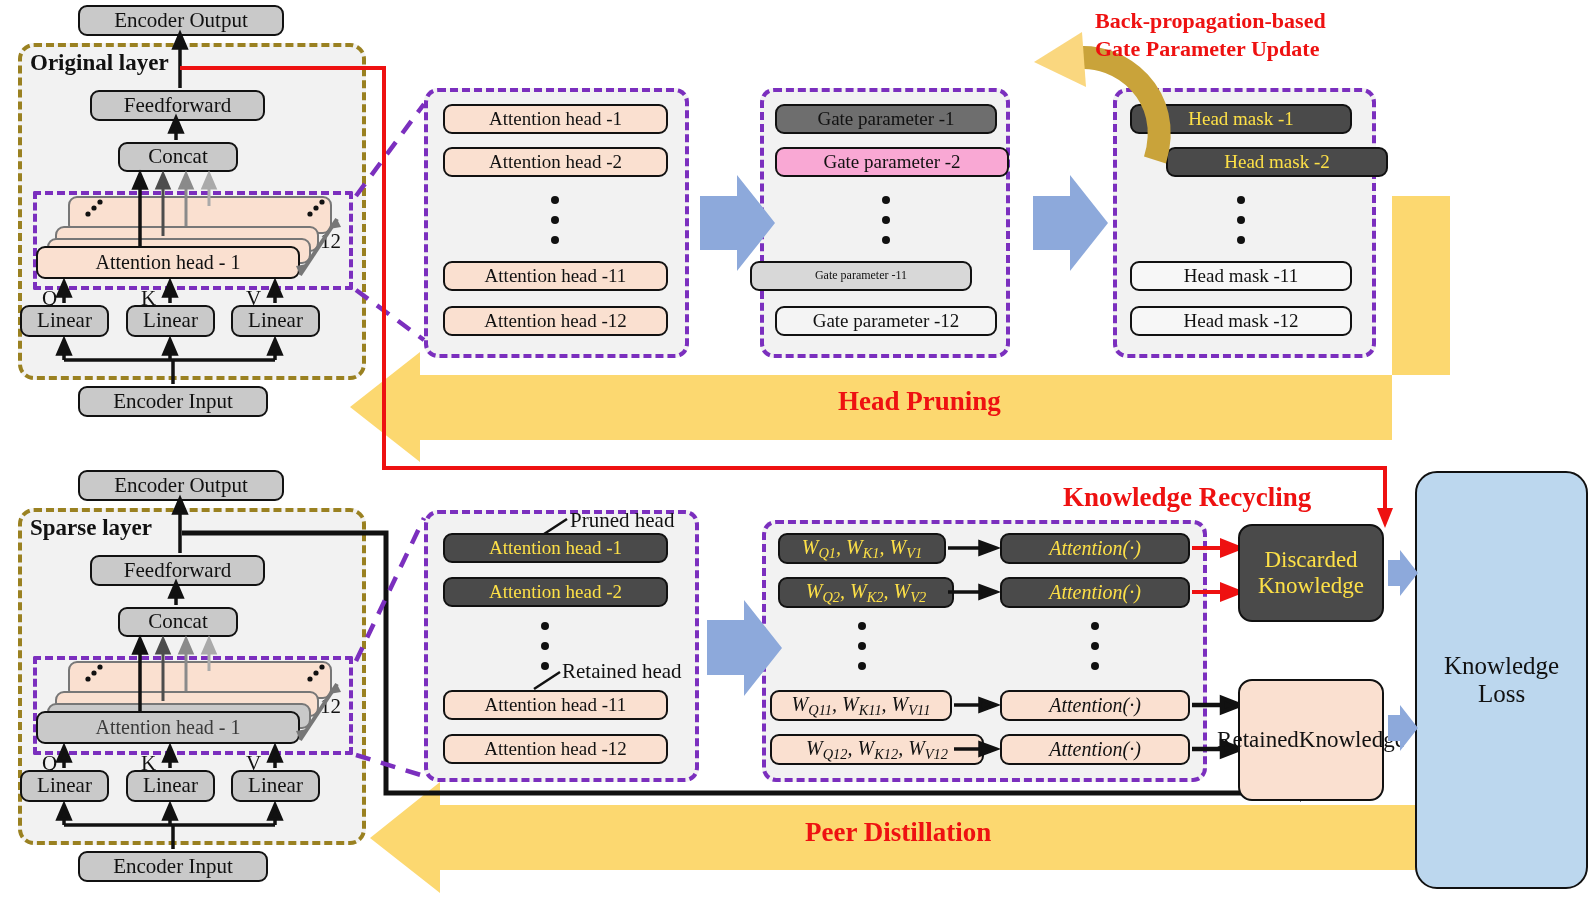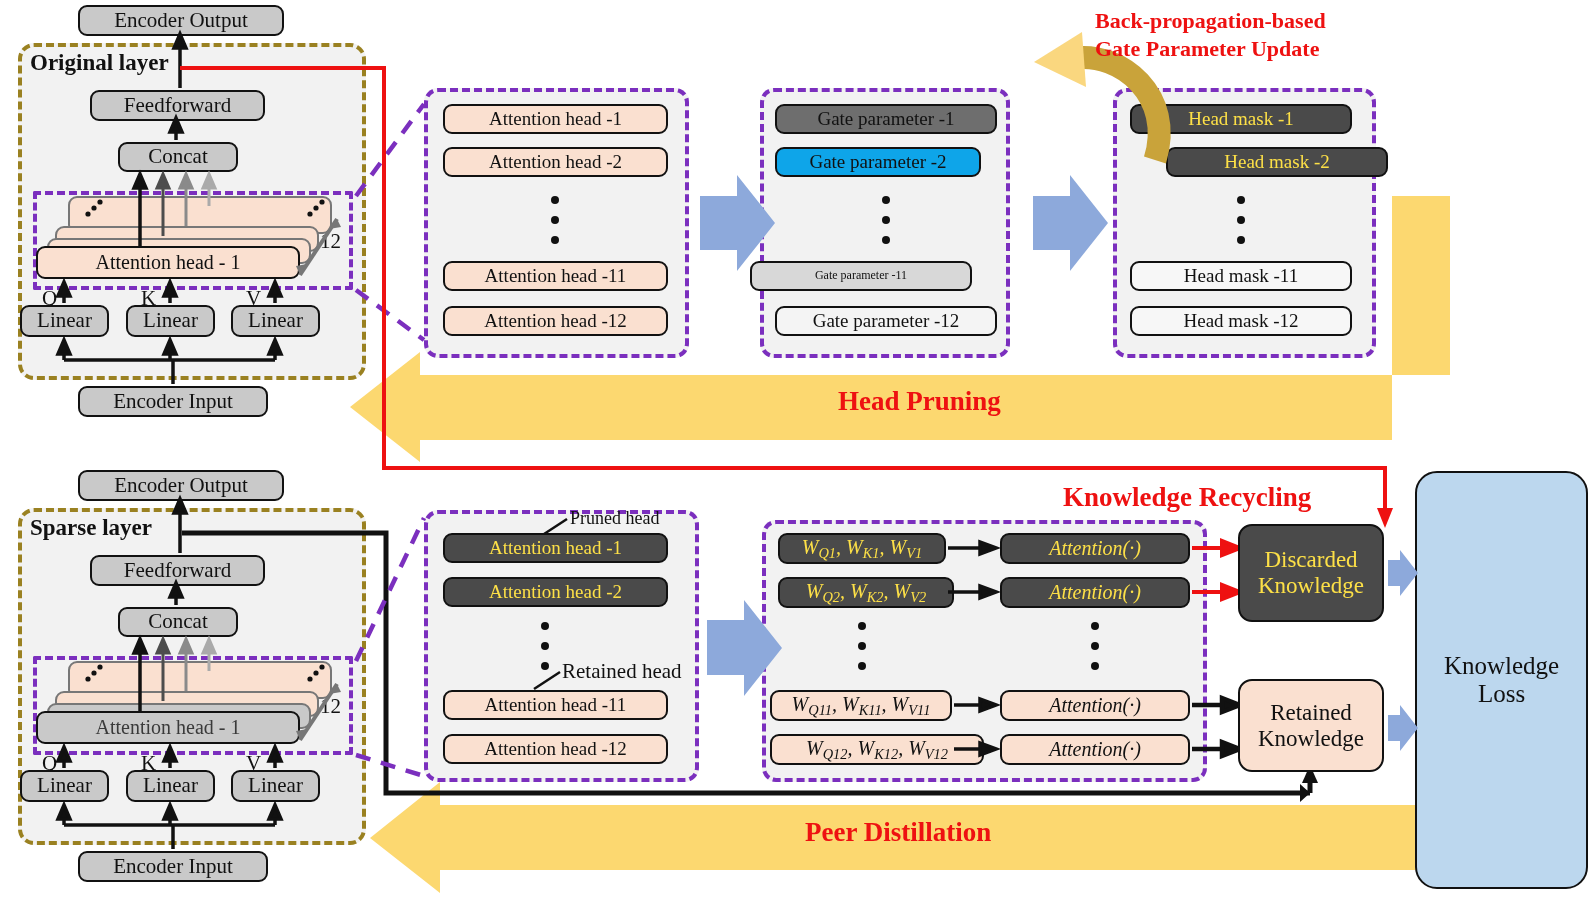--- a/index.html
+++ b/index.html
@@ -141,21 +141,21 @@
   <div class="dots" style="left:551px;top:196px;width:8px;height:48px;">
     <i></i>
       <i></i>
       <i></i>
   </div>
   <div class="node pink" style="left:443px;top:261px;width:225px;height:30px;font-size:19px;">Attention head -11</div>
   <div class="node pink" style="left:443px;top:306px;width:225px;height:30px;font-size:19px;">Attention head -12</div>
 
   <div class="purple-box" style="left:760px;top:88px;width:250px;height:270px;"></div>
   <div class="node" style="left:775px;top:104px;width:222px;height:30px;font-size:19px;background:#6e6e6e;color:#111;">Gate parameter -1</div>
-  <div class="node" style="left:775px;top:147px;width:206px;height:30px;font-size:19px;background:#0ea5e9;">Gate parameter -2</div>
+  <div class="node" style="left:775px;top:147px;width:234px;height:30px;font-size:19px;background:#f9a8d4;">Gate parameter -2</div>
   <div class="dots" style="left:882px;top:196px;width:8px;height:48px;">
     <i></i>
       <i></i>
       <i></i>
   </div>
   <div class="node" style="left:750px;top:261px;width:222px;height:30px;font-size:12px;background:#d8d8d8;">Gate parameter -11</div>
   <div class="node" style="left:775px;top:306px;width:222px;height:30px;font-size:19px;background:#f4f4f4;">Gate parameter -12</div>
 
   <div class="purple-box" style="left:1113px;top:88px;width:263px;height:270px;"></div>
   <div class="node darkgray" style="left:1130px;top:104px;width:222px;height:30px;font-size:19px;">Head mask -1</div>
@@ -284,21 +284,21 @@
     </g>
     <polygon points="1310,793 1300,784 1300,802" fill="#111" transform="translate(0,0)"></polygon>
     <g stroke="#111" stroke-width="5" fill="none">
         <path d="M1310 793 L1310 778"></path>
       </g>
     <polygon points="1310,765 1302,783 1318,783" fill="#111"></polygon>
   </svg>
 
   <div class="purple-box" style="left:424px;top:510px;width:275px;height:272px;"></div>
 
-  <div class="lbl" style="left:570px;top:508px;font-size:18px;">Pruned head</div>
+  <div class="lbl" style="left:570px;top:508px;font-size:21px;">Pruned head</div>
   <div class="lbl" style="left:562px;top:659px;font-size:21px;">Retained head</div>
 
   <svg class="over">
     <g stroke="#111" stroke-width="2.5" fill="none">
       <path d="M567 519 L541 536"></path>
       <path d="M560 672 L534 689"></path>
     </g>
   </svg>
 
   <div class="node darkgray" style="left:443px;top:533px;width:225px;height:30px;font-size:19px;">Attention head -1</div>
@@ -402,21 +402,21 @@
     </g>
   </svg>
 
   <div class="lbl red" style="left:1063px;top:482px;font-size:27px;">Knowledge Recycling</div>
 
   <div class="node darkgray" style="left:1238px;top:524px;width:146px;height:98px;flex-direction:column;border-radius:14px;font-size:23px;">
     <div>Discarded</div>
     <div>Knowledge</div>
   </div>
 
-  <div class="node pink" style="left:1238px;top:679px;width:146px;height:93px;flex-direction:column;border-radius:14px;font-size:23px;color:#111;">
+  <div class="node pink" style="left:1238px;top:679px;width:146px;height:122px;flex-direction:row;border-radius:14px;font-size:23px;color:#111;">
     <div>Retained</div>
     <div>Knowledge</div>
   </div>
 
   <div class="node lightblue" style="left:1415px;top:471px;width:173px;height:418px;flex-direction:column;border-radius:22px;font-size:25px;">
     <div>Knowledge</div>
     <div>Loss</div>
   </div>
 
   <svg class="over">

